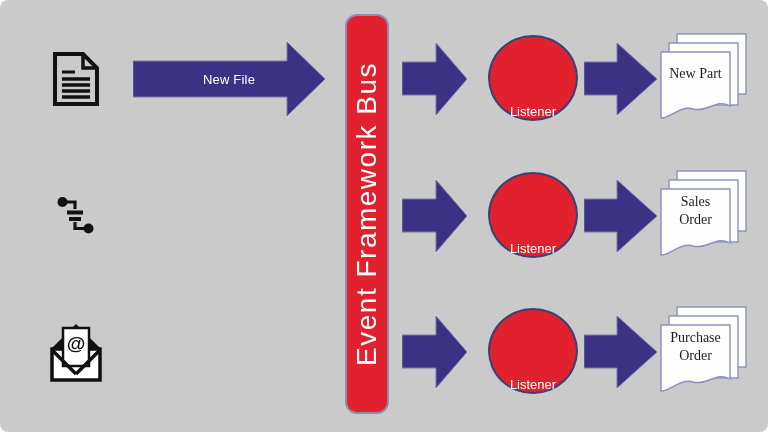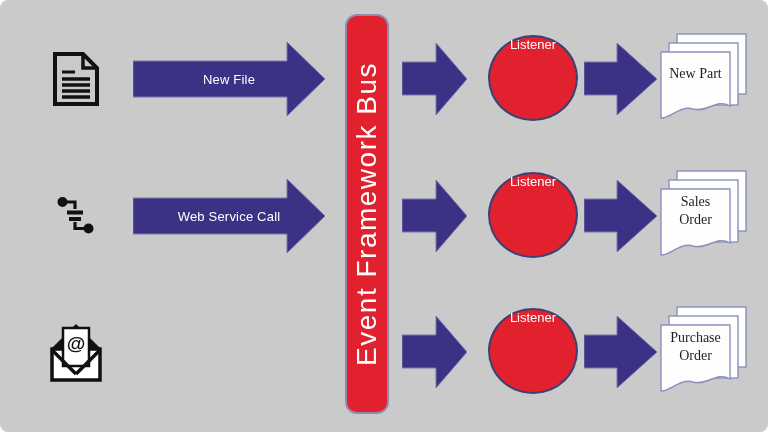--- a/index.html
+++ b/index.html
@@ -24,21 +24,21 @@
   .big-arrow{position:absolute;left:133px;top:11px;width:192px;height:74px;}
   .arrow-label{position:absolute;left:0;top:0;width:192px;height:74px;
     display:flex;align-items:center;justify-content:center;
     color:#ffffff;font-size:13px;letter-spacing:.2px;}
 
   .mini-arrow-a{position:absolute;left:402px;top:12px;width:65px;height:72px;}
   .mini-arrow-b{position:absolute;left:584px;top:12px;width:73px;height:72px;}
 
   .listener{position:absolute;left:488px;top:4px;width:90px;height:86px;
     background:var(--red);border:2px solid var(--circle-edge);border-radius:50%;
-    box-sizing:border-box;display:flex;align-items:flex-start;justify-content:center;
+    box-sizing:border-box;display:flex;align-items:flex-end;justify-content:center;
     color:#ffffff;font-size:13px;}
 
   .doc-stack{position:absolute;left:658px;top:2px;width:90px;height:90px;}
   .doc-label{position:absolute;left:3px;top:19px;width:69px;height:44px;
     display:flex;align-items:center;justify-content:center;text-align:center;
     color:#1f1f1f;font-size:14px;line-height:1.3;white-space:pre-line;font-family:Liberation Serif, serif;}
 
   .bus{position:absolute;left:345px;top:14px;width:44px;height:400px;
     background:var(--red);border:2px solid var(--bus-edge);border-radius:12px;
     box-sizing:border-box;display:flex;align-items:center;justify-content:center;}
@@ -99,26 +99,20 @@
     <span class="src-icon">
       <svg width="38" height="40" viewBox="0 0 38 40">
         <circle cx="5.5" cy="6" r="5" fill="#111"></circle>
         <path class="blk" d="M5.5,6 H18 V13" stroke-width="3.2"></path>
         <path class="blk" d="M10,16.5 H26" stroke-width="4"></path>
         <path class="blk" d="M12,23 H24" stroke-width="4"></path>
         <path class="blk" d="M18,26 V32.5 H29" stroke-width="3.2"></path>
         <circle cx="31.5" cy="32.5" r="5" fill="#111"></circle>
       </svg>
     </span>
-    <div class="big-arrow">
-      <svg width="192" height="74" viewBox="0 0 192 74">
-        <polygon class="arrow-shape" points="0,19 154,19 154,0 192,37 154,74 154,55 0,55"></polygon>
-      </svg>
-      <span class="arrow-label">Web Service Call</span>
-    </div>
     <div class="mini-arrow-a">
       <svg width="65" height="72" viewBox="0 0 65 72">
         <polygon class="arrow-shape" points="0,19 34,19 34,0 65,36 34,72 34,52 0,52"></polygon>
       </svg>
     </div>
     <div class="listener">
       <span>Listener</span>
     </div>
     <div class="mini-arrow-b">
       <svg width="73" height="72" viewBox="0 0 73 72">

